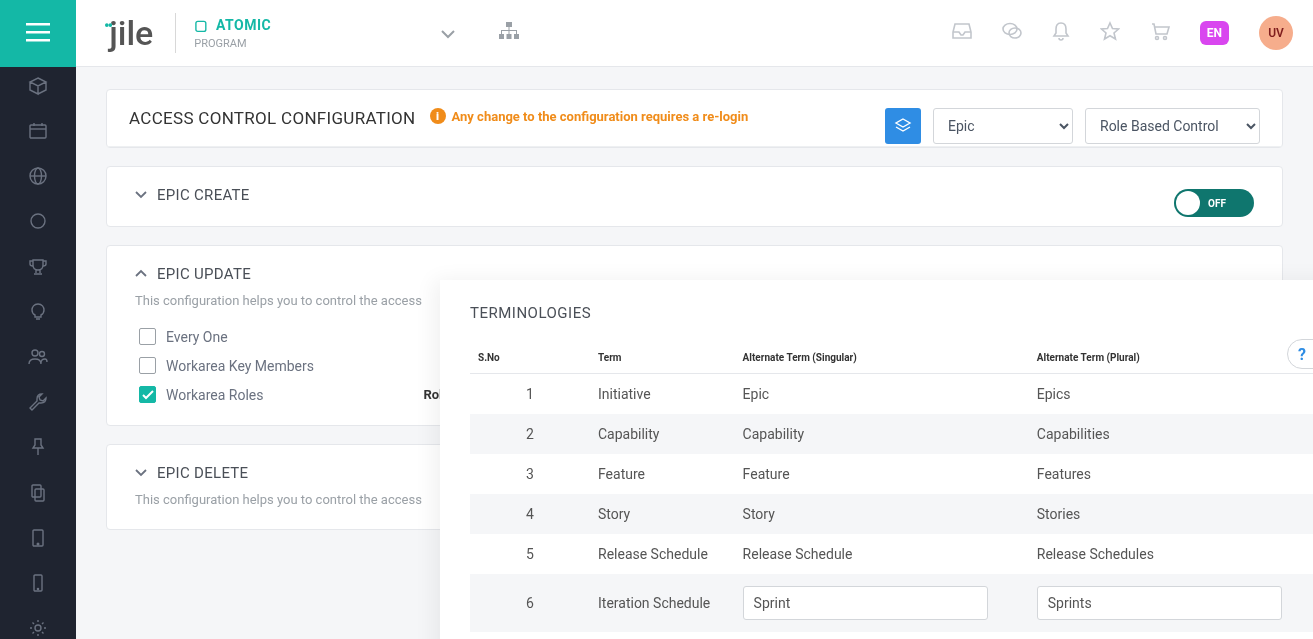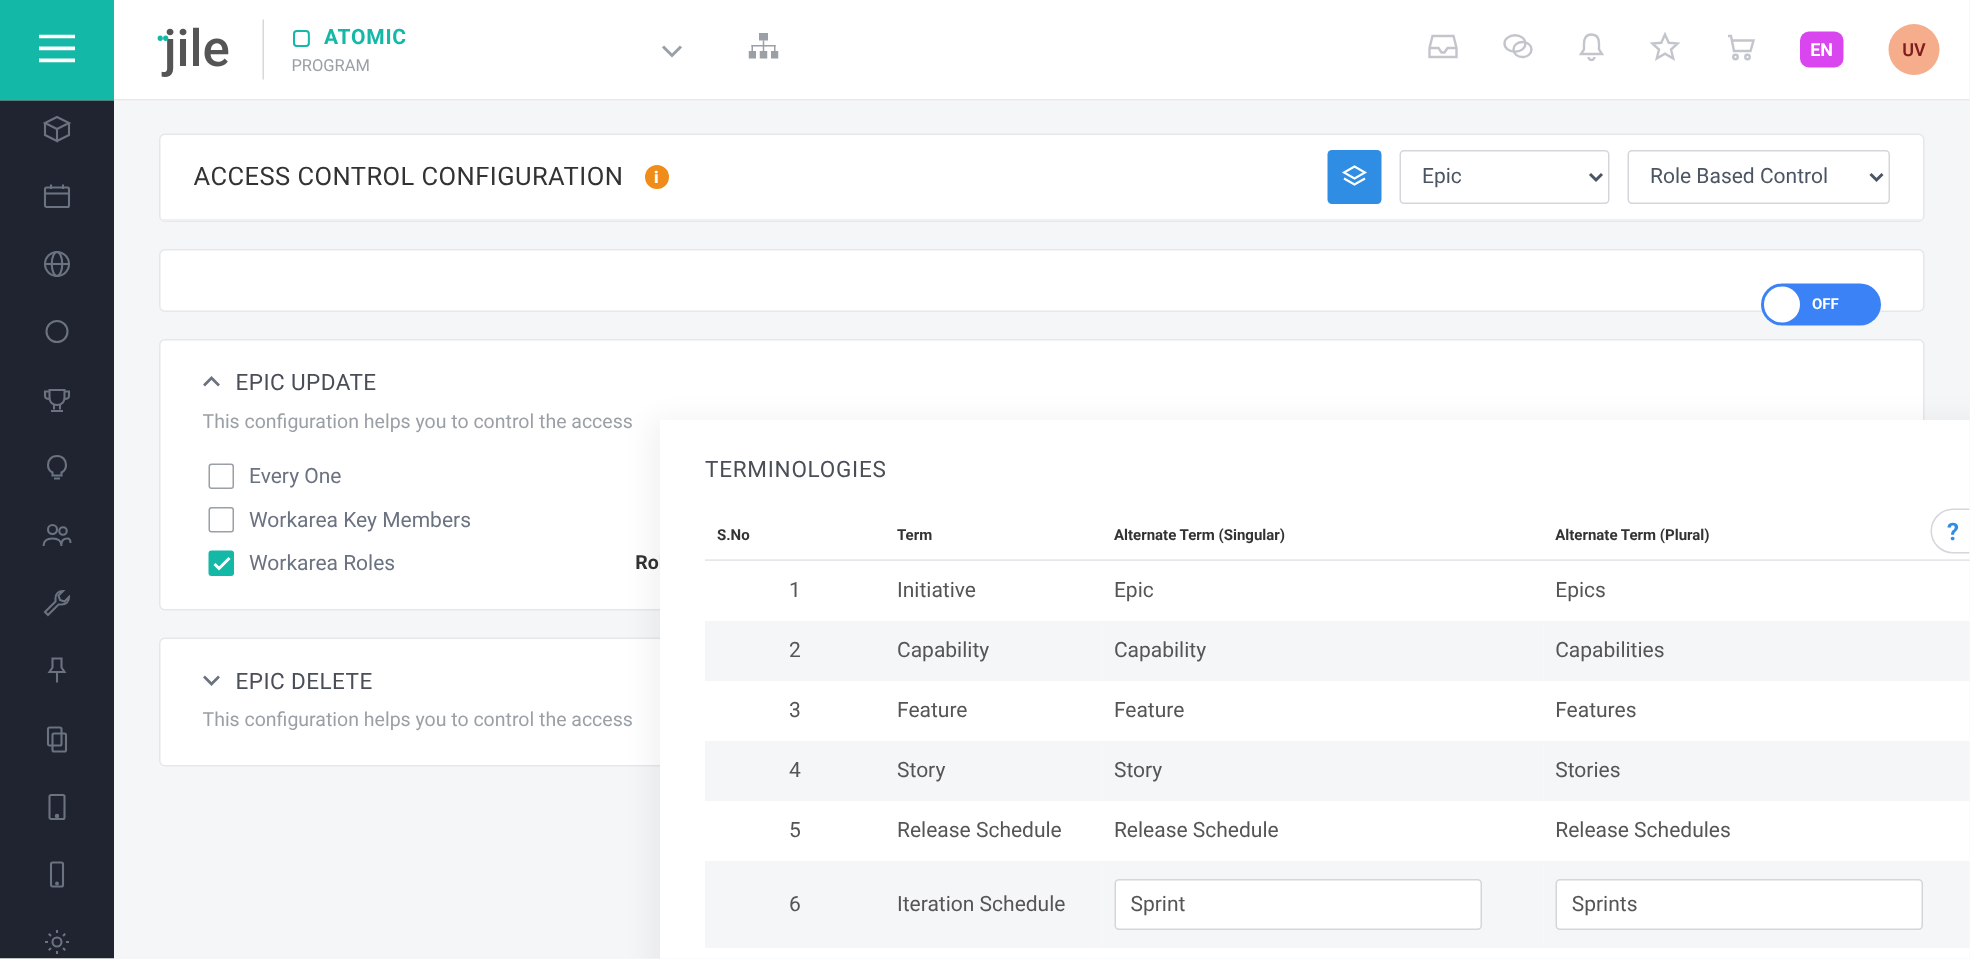--- a/index.html
+++ b/index.html
@@ -23,36 +23,36 @@
 .lang-badge { background:#d946ef; color:#fff; font-size:12px; font-weight:700; padding:5px 7px; border-radius:6px; cursor:pointer; }
 .avatar { width:34px; height:34px; border-radius:50%; background:#f6ad8c; color:#7f1d1d; display:flex; align-items:center; justify-content:center; font-size:12px; font-weight:600; cursor:pointer; }
 
 
 .sidebar { position:absolute; top:67px; left:0; width:76px; bottom:0; background:#1f2430; display:flex; flex-direction:column; align-items:center; padding-top:8px; gap:24px; }
 .sidebar .sicon { color:#6b7280; cursor:pointer; width:22px; height:22px; display:flex; align-items:center; justify-content:center; }
 
 
 .main { position:absolute; left:76px; top:67px; right:0; bottom:0; padding:22px 30px; overflow:hidden; }
 .card { background:#fff; border:1px solid #e5e7eb; border-radius:4px; }
-.config-header { padding:18px 22px; display:flex; align-items:center; border-bottom:1px solid #eef0f2; position:relative; }
+.config-header { padding:18px 22px; display:flex; align-items:flex-start; border-bottom:1px solid #eef0f2; position:relative; }
 .config-title { font-size:17px; color:#333; letter-spacing:0.3px; }
 .warn { color:#f08c1a; font-size:13px; font-weight:700; margin-left:14px; display:flex; align-items:center; gap:6px; }
 .warn-i { width:16px; height:16px; border-radius:50%; background:#f08c1a; color:#fff; font-size:11px; display:flex; align-items:center; justify-content:center; font-weight:900; }
 .config-controls { position:absolute; right:22px; display:flex; gap:12px; align-items:center; }
 .layers-btn { width:36px; height:36px; background:#2f8de4; border-radius:3px; display:flex; align-items:center; justify-content:center; color:#fff; cursor:pointer; }
 .sel { height:36px; border:1px solid #d3d6da; border-radius:3px; padding:0 10px; font-size:14px; color:#4b5563; background:#fff; cursor:pointer; }
 .sel.wide { width:140px; }
 .sel.wider { width:175px; }
 
 .section { background:#fff; border:1px solid #e5e7eb; border-radius:4px; margin-top:18px; padding:18px 28px 22px; position:relative; }
 .sec-head { display:flex; align-items:center; gap:10px; cursor:pointer; }
 .chev { color:#6b7280; }
 .sec-title { font-size:15px; color:#4a4f57; letter-spacing:0.3px; }
 .sec-desc { color:#9aa0a6; font-size:13px; margin-top:10px; margin-left:0px; }
-.toggle { position:absolute; right:28px; top:22px; width:80px; height:28px; background:#3b82f6; border-radius:14px; display:flex; align-items:center; cursor:pointer; }
+.toggle { position:absolute; right:28px; top:22px; width:80px; height:28px; background:#0f766e; border-radius:14px; display:flex; align-items:center; cursor:pointer; }
 .toggle .knob { width:24px; height:24px; border-radius:50%; background:#fff; margin-left:2px; }
 .toggle .tlabel { color:#fff; font-size:10px; font-weight:700; margin-left:8px; }
 
 .check-list { margin-top:20px; margin-left:4px; display:flex; flex-direction:column; gap:12px; }
 .check-row { display:flex; align-items:center; gap:10px; font-size:14px; color:#6b7280; }
 .cbox { width:17px; height:17px; border:1.5px solid #9aa0a6; border-radius:2px; display:flex; align-items:center; justify-content:center; cursor:pointer; }
 .cbox.checked { background:#14b8a6; border-color:#14b8a6; }
 .cbox.checked svg { display:block; }
 .cbox svg { display:none; }
 .roles-inline { margin-left:150px; font-size:13px; color:#555; }
@@ -217,34 +217,41 @@
     </span>
 </div>
 
 <div class="main">
 
   <div class="card">
     <div class="config-header">
       <span class="config-title">ACCESS CONTROL CONFIGURATION</span>
       <span class="warn">
         <span class="warn-i">i</span>
+        <span>Any change to the configuration requires a re-login</span>
       </span>
       <div class="config-controls">
         <div class="layers-btn">
           <svg width="18" height="18" viewBox="0 0 18 18" fill="none" stroke="#fff" stroke-width="1.4">
               <path d="M9 2 L16 6 L9 10 L2 6 Z M2 10 L9 14 L16 10"></path>
             </svg>
         </div>
         <select class="sel wide"><option>Epic</option></select>
         <select class="sel wider"><option>Role Based Control</option></select>
       </div>
     </div>
   </div>
 
   <div class="section">
+    <div class="sec-head">
+      <span class="chev"><svg width="12" height="10" viewBox="0 0 12 10">
+            <path d="M1 2 L6 7 L11 2" stroke="#6b7280" stroke-width="1.8" fill="none"></path>
+          </svg></span>
+      <span class="sec-title">EPIC CREATE</span>
+    </div>
     <div class="toggle">
       <div class="knob"></div>
       <span class="tlabel">OFF</span>
     </div>
   </div>
 
   <div class="section">
     <div class="sec-head">
       <span class="chev"><svg width="12" height="10" viewBox="0 0 12 10">
             <path d="M1 7 L6 2 L11 7" stroke="#6b7280" stroke-width="1.8" fill="none"></path>

